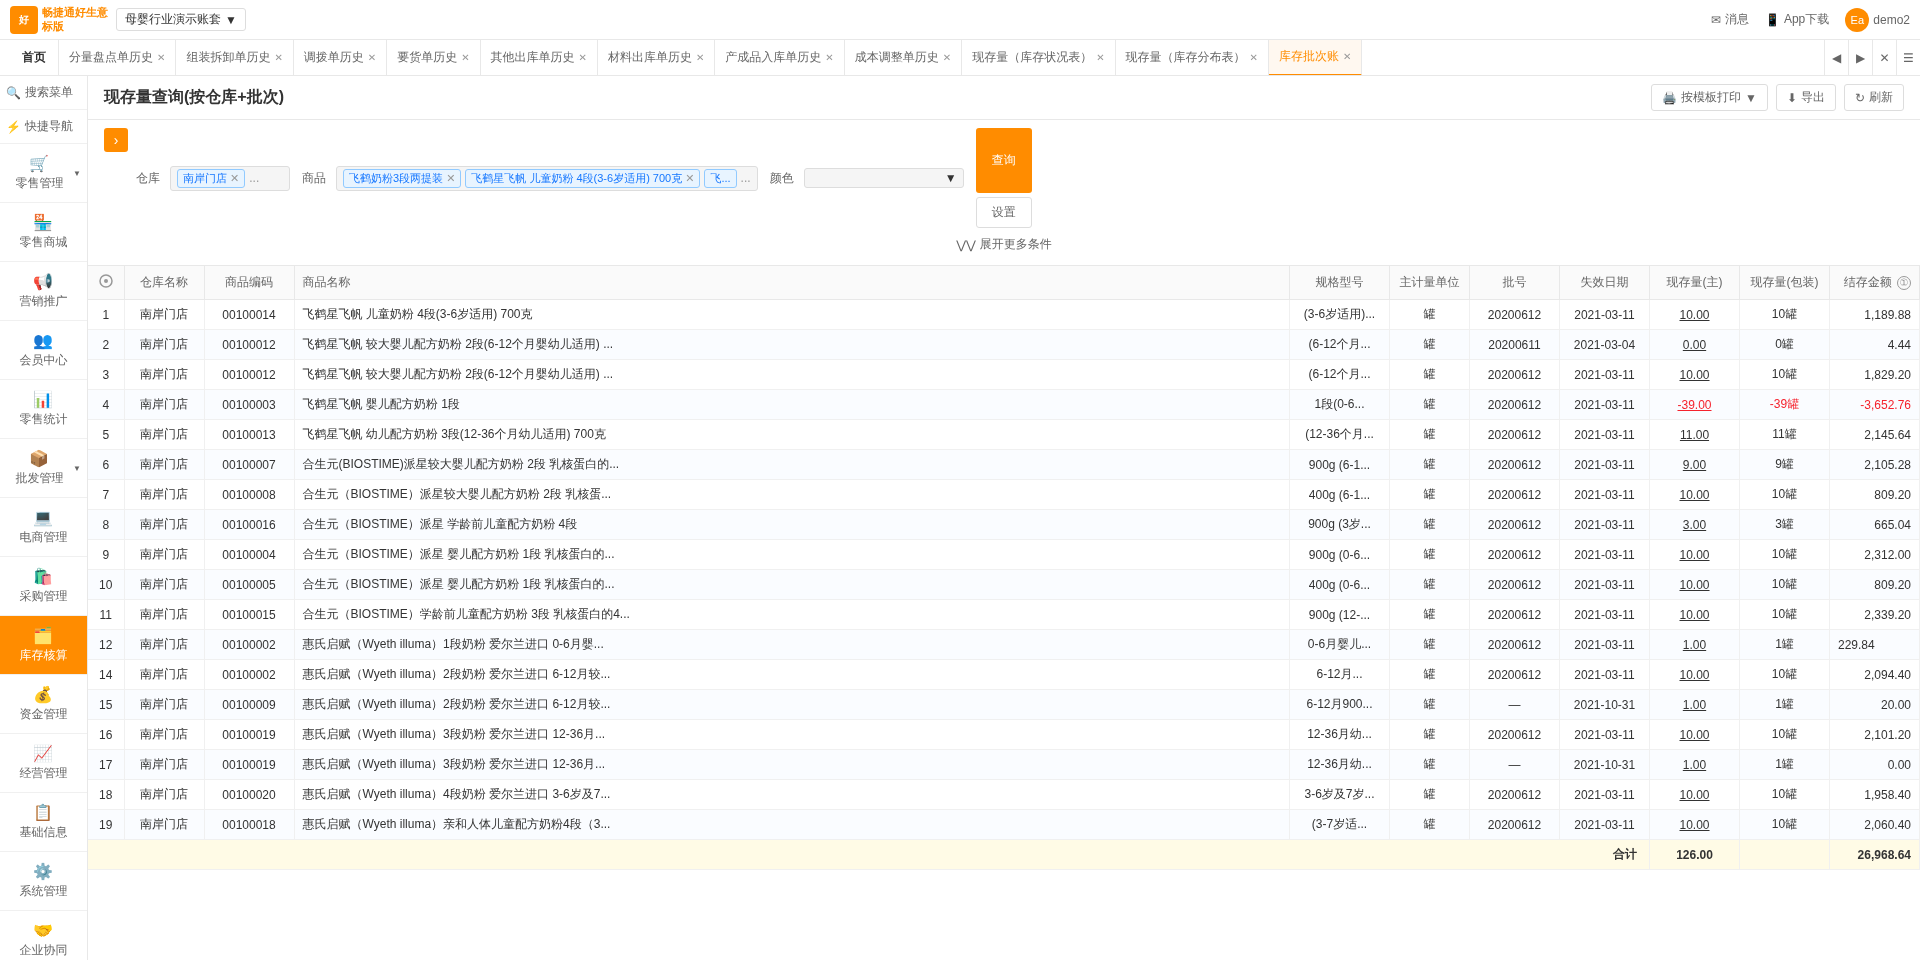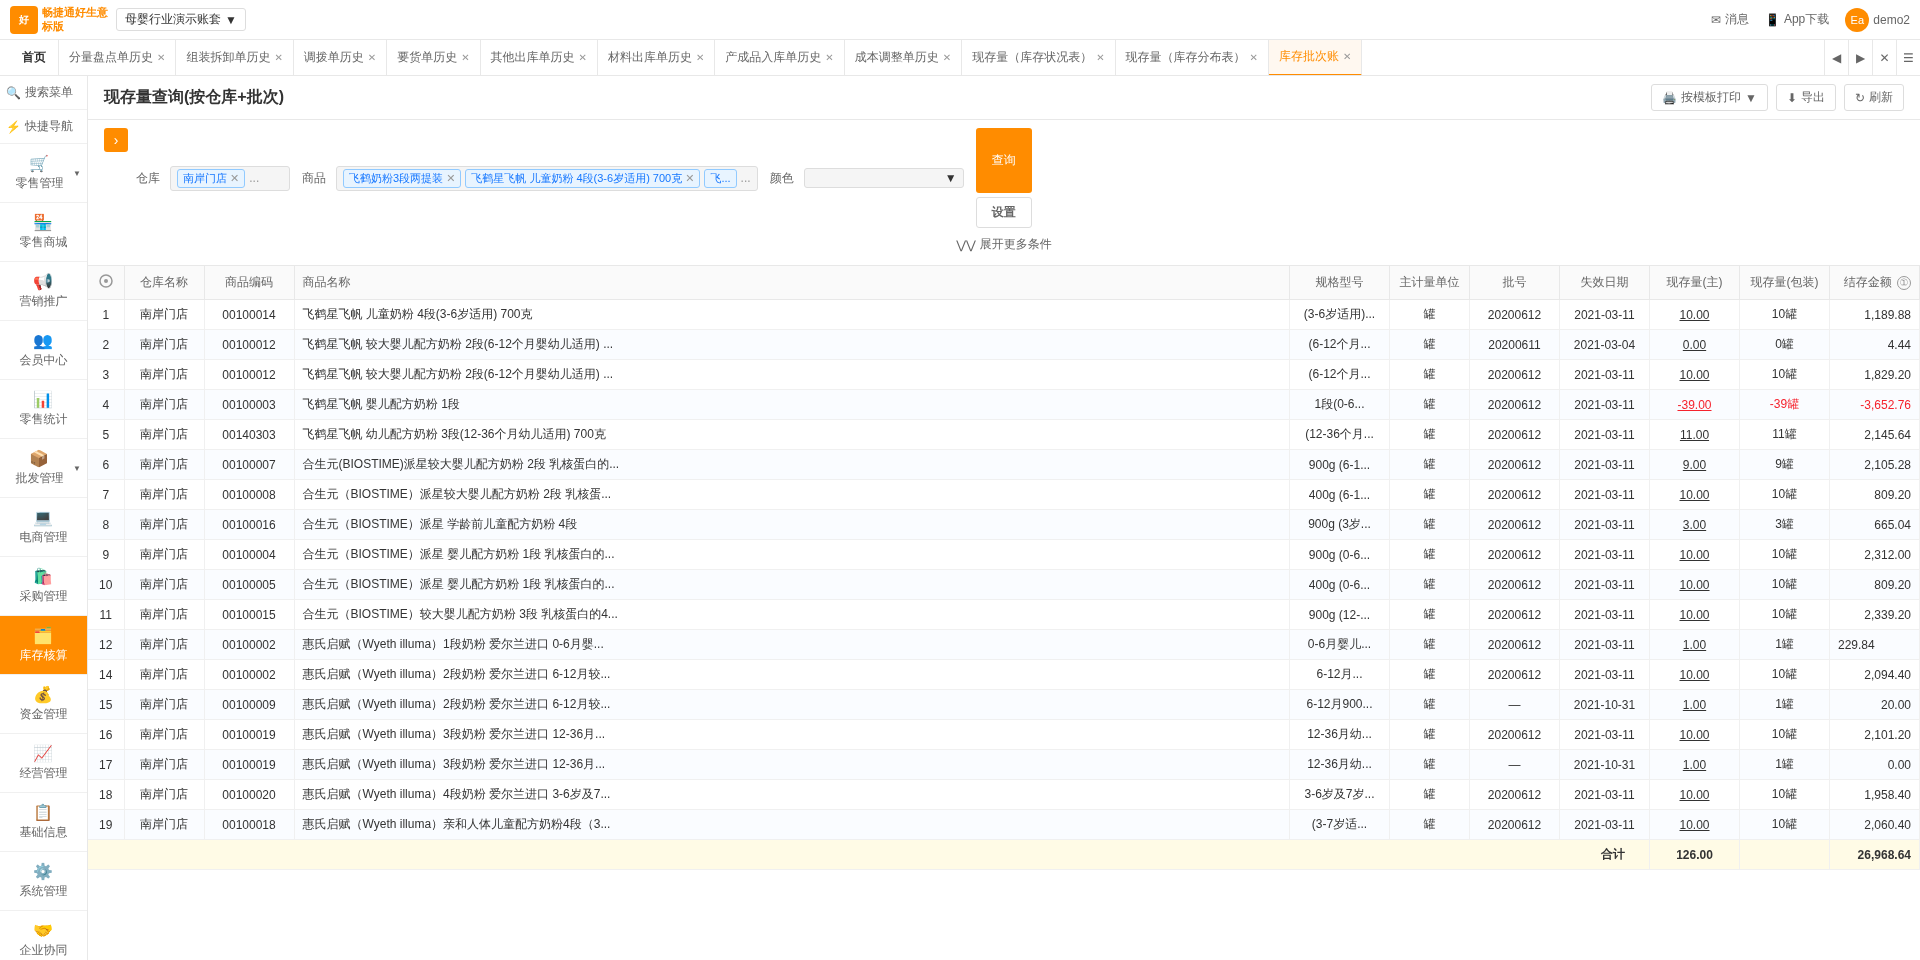--- a/index.html
+++ b/index.html
@@ -105,21 +105,21 @@
       border-bottom: 1px solid #e8e8e8;
     }
     .filter-row { display: flex; align-items: center; gap: 12px; flex-wrap: wrap; }
     .filter-item { display: flex; align-items: center; gap: 10px; }
     .filter-label { font-size: 12px; color: #666; white-space: nowrap; }
     .filter-input-wrap { display: flex; align-items: center; background: #f5f5f5; border: 1px solid #ddd; border-radius: 3px; padding: 2px 6px; gap: 4px; min-width: 120px; }
     .filter-tag { display: flex; align-items: center; gap: 3px; background: #e8f4ff; border: 1px solid #91caff; border-radius: 3px; padding: 1px 5px; font-size: 11px; color: #1677ff; }
     .filter-tag .tag-close { cursor: pointer; color: #999; }
     .filter-dots { color: #999; cursor: pointer; }
     .btn-query { background: #ff8c00; color: white; border: none; border-radius: 3px; padding: 24px 16px; cursor: pointer; font-size: 12px; }
-    .btn-setting { border: 1px solid #ddd; color: #666; background: #fff; border-radius: 3px; padding: 6px 12px; cursor: pointer; font-size: 12px; font-weight: bold; }
+    .btn-setting { border: 1px solid #ddd; color: #666; background: #fff; border-radius: 3px; padding: 6px 12px; cursor: pointer; font-size: 12px; }
     .expand-toggle { display: flex; align-items: center; justify-content: center; padding: 4px; color: #666; cursor: pointer; font-size: 12px; gap: 4px; }
 
     
     .table-container { flex: 1; overflow: auto; background: #fff; }
     table { width: 100%; border-collapse: collapse; font-size: 12px; }
     thead th {
       background: #fafafa;
       border-bottom: 1px solid #e8e8e8;
       border-right: 1px solid #e8e8e8;
       padding: 8px 8px;
@@ -464,21 +464,21 @@
       <td class="col-unit">罐</td>
       <td class="col-batch">20200612</td>
       <td class="col-expire">2021-03-11</td>
       <td class="col-stock-main" style="color:#f5222d;"><span style="text-decoration:underline;cursor:pointer;">-39.00</span></td>
       <td class="col-stock-pkg" style="color:#f5222d;">-39罐</td>
       <td class="col-balance" style="text-align:right;color:#f5222d;">-3,652.76</td>
     </tr>
             <tr>
       <td class="col-index">5</td>
       <td class="col-warehouse">南岸门店</td>
-      <td class="col-sku">00140303</td>
+      <td class="col-sku">00100013</td>
       <td class="col-name">飞鹤星飞帆 幼儿配方奶粉 3段(12-36个月幼儿适用) 700克</td>
       <td class="col-spec">(12-36个月...</td>
       <td class="col-unit">罐</td>
       <td class="col-batch">20200612</td>
       <td class="col-expire">2021-03-11</td>
       <td class="col-stock-main" style=""><span style="text-decoration:underline;cursor:pointer;">11.00</span></td>
       <td class="col-stock-pkg" style="">11罐</td>
       <td class="col-balance" style="text-align:right;">2,145.64</td>
     </tr>
             <tr>
@@ -543,21 +543,21 @@
       <td class="col-batch">20200612</td>
       <td class="col-expire">2021-03-11</td>
       <td class="col-stock-main" style=""><span style="text-decoration:underline;cursor:pointer;">10.00</span></td>
       <td class="col-stock-pkg" style="">10罐</td>
       <td class="col-balance" style="text-align:right;">809.20</td>
     </tr>
             <tr>
       <td class="col-index">11</td>
       <td class="col-warehouse">南岸门店</td>
       <td class="col-sku">00100015</td>
-      <td class="col-name">合生元（BIOSTIME）较大婴儿配方奶粉 3段 乳核蛋白的4...</td>
+      <td class="col-name">合生元（BIOSTIME）学龄前儿童配方奶粉 3段 乳核蛋白的4...</td>
       <td class="col-spec">900g (12-...</td>
       <td class="col-unit">罐</td>
       <td class="col-batch">20200612</td>
       <td class="col-expire">2021-03-11</td>
       <td class="col-stock-main" style=""><span style="text-decoration:underline;cursor:pointer;">10.00</span></td>
       <td class="col-stock-pkg" style="">10罐</td>
       <td class="col-balance" style="text-align:right;">2,339.20</td>
     </tr>
             <tr>
       <td class="col-index">12</td>
@@ -644,21 +644,21 @@
       <td class="col-name">惠氏启赋（Wyeth illuma）亲和人体儿童配方奶粉4段（3...</td>
       <td class="col-spec">(3-7岁适...</td>
       <td class="col-unit">罐</td>
       <td class="col-batch">20200612</td>
       <td class="col-expire">2021-03-11</td>
       <td class="col-stock-main" style=""><span style="text-decoration:underline;cursor:pointer;">10.00</span></td>
       <td class="col-stock-pkg" style="">10罐</td>
       <td class="col-balance" style="text-align:right;">2,060.40</td>
     </tr>
             <tr class="total-row">
-    <td colspan="8" style="padding-right:24px;">合计</td>
+    <td colspan="8" style="padding-right:12px;">合计</td>
     <td class="col-stock-main">126.00</td>
     <td class="col-stock-pkg"></td>
     <td class="col-balance" style="text-align:right;">26,968.64</td>
   </tr>
           </tbody>
       </table>
     </div>
   </div>
 </div>
 

